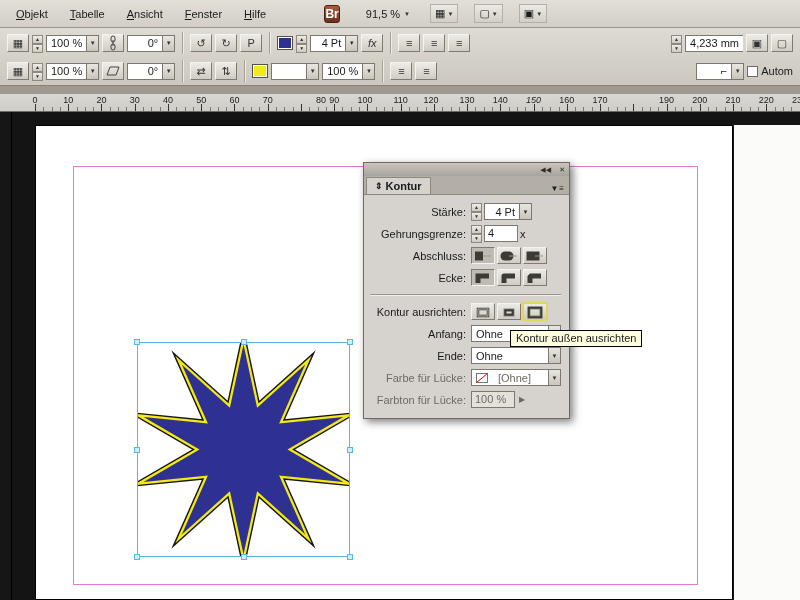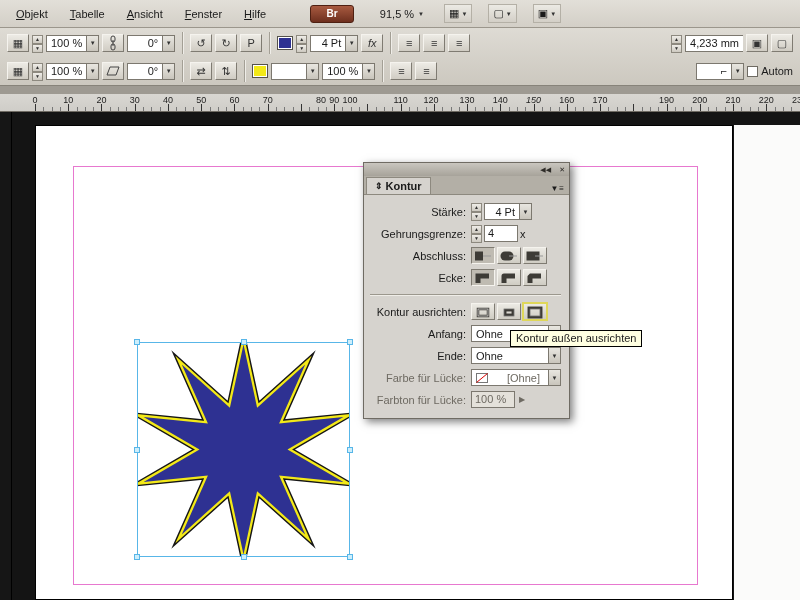--- a/index.html
+++ b/index.html
@@ -5,23 +5,23 @@
   * { box-sizing: border-box; margin: 0; padding: 0; }
   body { font-family: "Liberation Sans", sans-serif; background:#555; }
   .app { position:relative; width:800px; height:600px; overflow:hidden;
          background:#d8d4cc; font-size:11px; color:#1a1a1a; }
 
   
   .menubar { display:flex; align-items:center; height:28px; padding:0 6px;
              background:linear-gradient(#e2dfd8,#d3cfc7); border-bottom:1px solid #9b968c; gap:2px; }
   .menu-item { display:inline-block; padding:4px 10px; cursor:default; }
   .menu-item::first-letter { text-decoration:underline; }
-  .br-btn { margin-left:32px; width:44px; height:18px; border-radius:3px;
+  .br-btn { margin-left:46px; width:16px; height:18px; border-radius:3px;
             background:linear-gradient(#a85a40,#6e2f1e); color:#fff; font-weight:bold;
-            font-size:10px; display:flex; align-items:center; justify-content:center;
+            font-size:12px; display:flex; align-items:center; justify-content:center;
             border:1px solid #4e2012; }
   .mb-combo { display:flex; align-items:center; margin-left:10px; gap:4px; padding:2px 4px; }
   .mb-combo .val { min-width:44px; text-align:right; }
   .arrglyph { font-size:6px; color:#333; }
   .mb-iconbtn { display:flex; align-items:center; gap:2px; margin-left:14px;
                 padding:2px 4px; border:1px solid #b4b0a6; background:linear-gradient(#eceae4,#d3cfc7); }
   .mb-iconbtn .g { font-size:11px; }
 
   
   .controlbar { height:58px; background:linear-gradient(#dedbd4,#ccc8bf);
@@ -280,21 +280,21 @@
         <span class="rnum" style="left: 35px;">0</span>
         <span class="rnum" style="left: 68.24px;">10</span>
         <span class="rnum" style="left: 101.48px;">20</span>
         <span class="rnum" style="left: 134.72px;">30</span>
         <span class="rnum" style="left: 167.96px;">40</span>
         <span class="rnum" style="left: 201.2px;">50</span>
         <span class="rnum" style="left: 234.44px;">60</span>
         <span class="rnum" style="left: 267.68px;">70</span>
         <span class="rnum" style="left: 300.92px; padding-left: 40px;">80</span>
         <span class="rnum" style="left: 334.16px;">90</span>
-        <span class="rnum" style="left: 350px;">100</span>
+        <span class="rnum" style="left: 365px;">100</span>
         <span class="rnum" style="left: 400.64px;">110</span>
         <span class="rnum" style="left: 431px;">120</span>
         <span class="rnum" style="left: 467.12px;">130</span>
         <span class="rnum" style="left: 500.36px;">140</span>
         <span class="rnum" style="left: 533.6px; font-style: italic;">150</span>
         <span class="rnum" style="left: 566.84px;">160</span>
         <span class="rnum" style="left: 600.08px;">170</span>
         <span class="rnum" style="left: 661px; margin-top: 46px;">180</span>
         <span class="rnum" style="left: 666.56px;">190</span>
         <span class="rnum" style="left: 699.8px;">200</span>
@@ -468,21 +468,21 @@
                   <span class="arrglyph">▼</span>
                 </span>
             </span>
           </span>
         </div>
 
         <div class="prow dim">
           <span class="plabel">Farbe für Lücke:</span>
           <span class="pctl">
             <span class="combo" style="flex:1">
-              <span class="cv" style="flex:1;text-align:center;display:flex;align-items:center;gap:19px">
+              <span class="cv" style="flex:1;text-align:center;display:flex;align-items:center;gap:10px">
                 <svg width="12" height="10" viewBox="0 0 12 10">
                     <rect x="0.5" y="0.5" width="11" height="9" fill="#fff" stroke="#777"></rect>
                     <line x1="0.5" y1="9.5" x2="11.5" y2="0.5" stroke="#d00"></line>
                   </svg>
                 <span>[Ohne]</span>
               </span>
               <span class="drop">
                   <span class="arrglyph">▼</span>
                 </span>
             </span>

